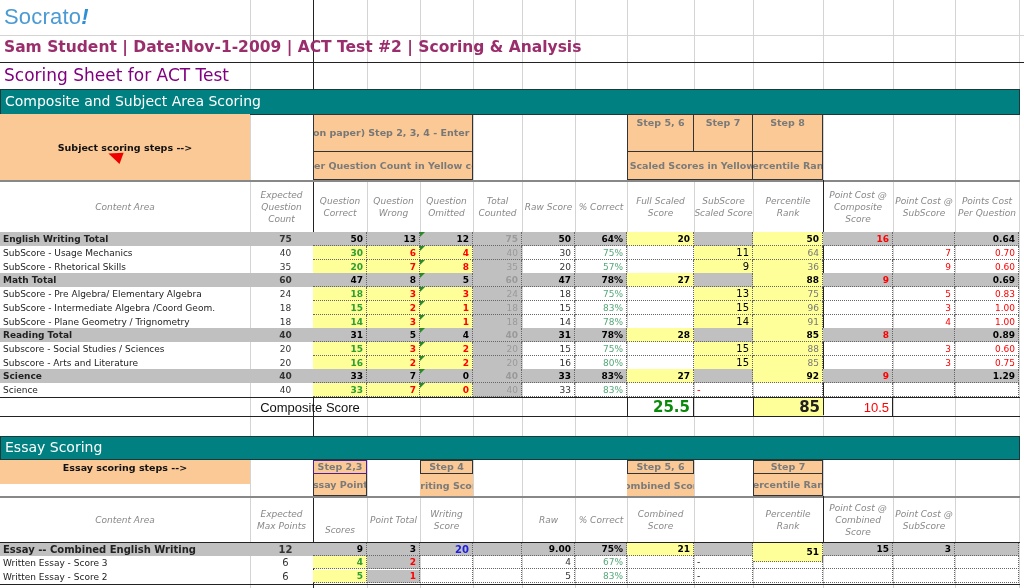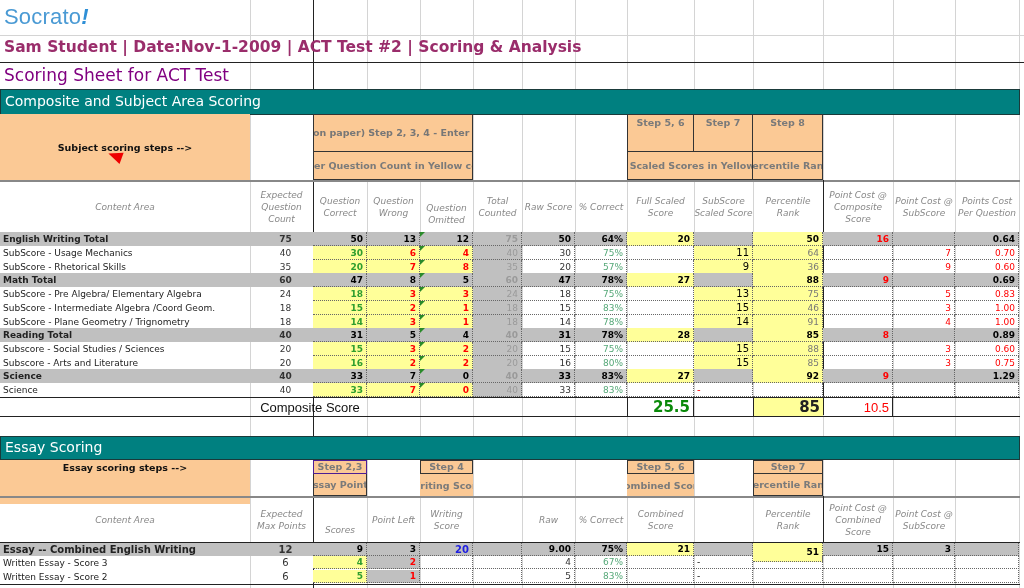--- a/index.html
+++ b/index.html
@@ -67,21 +67,21 @@
 <div class="cell orange step" style="left:694px;top:114px;width:59px;height:38px;border:1px solid #333;border-left:none;justify-content:flex-start;padding-top:2px">Step 7</div>
 <div class="cell orange step" style="left:753px;top:114px;width:70px;height:38px;border:1px solid #333;border-left:none;justify-content:flex-start;padding-top:2px">Step 8</div>
 <div class="cell orange step" style="left:627px;top:152px;width:126px;height:28px;border:1px solid #333;border-top:none">Enter Scaled Scores in Yellow cells</div>
 <div class="cell orange step" style="left:753px;top:152px;width:70px;height:28px;border:1px solid #333;border-top:none;border-left:none">Percentile Rank</div>
 
 <div id="comp-headers">
     <div class="cell hdr" style="left: 0px; top: 182px; width: 250px; height: 50px;">Content Area</div>
     <div class="cell hdr" style="left: 250px; top: 182px; width: 63px; height: 50px;">Expected Question Count</div>
     <div class="cell hdr" style="left: 313px; top: 182px; width: 54px; height: 50px; font-style: italic;">Question Correct</div>
     <div class="cell hdr" style="left: 367px; top: 182px; width: 53px; height: 50px;">Question Wrong</div>
-    <div class="cell hdr" style="left: 420px; top: 182px; width: 53px; height: 64px;">Question Omitted</div>
+    <div class="cell hdr" style="left: 420px; top: 182px; width: 53px; height: 50px;">Question Omitted</div>
     <div class="cell hdr" style="left: 473px; top: 182px; width: 49px; height: 50px;">Total Counted</div>
     <div class="cell hdr" style="left: 522px; top: 182px; width: 53px; height: 50px;">Raw Score</div>
     <div class="cell hdr" style="left: 575px; top: 182px; width: 52px; height: 50px;">% Correct</div>
     <div class="cell hdr" style="left: 627px; top: 182px; width: 67px; height: 50px;">Full Scaled Score</div>
     <div class="cell hdr" style="left: 694px; top: 182px; width: 59px; height: 50px;">SubScore Scaled Score</div>
     <div class="cell hdr" style="left: 753px; top: 182px; width: 70px; height: 50px;">Percentile Rank</div>
     <div class="cell hdr" style="left: 823px; top: 182px; width: 70px; height: 50px;">Point Cost @ Composite Score</div>
     <div class="cell hdr" style="left: 893px; top: 182px; width: 62px; height: 50px;">Point Cost @ SubScore</div>
     <div class="cell hdr" style="left: 955px; top: 182px; width: 64px; height: 50px;">Points Cost Per Question</div>
   </div>
@@ -162,21 +162,21 @@
     <div class="cell l" style="left: 0px; top: 301px; width: 250px; height: 14px; color: rgb(34, 34, 34);">SubScore - Intermediate Algebra /Coord Geom.</div>
     <div class="cell c" style="left: 250px; top: 301px; width: 63px; height: 14px; color: rgb(51, 51, 51); padding-left: 8px;">18</div>
     <div class="cell r dash yel green b" style="left: 313px; top: 301px; width: 54px; height: 14px;">15</div>
     <div class="cell r dash yel red b" style="left: 367px; top: 301px; width: 53px; height: 14px;">2</div>
     <div class="cell r dash yel red b tri" style="left: 420px; top: 301px; width: 53px; height: 14px;">1</div>
     <div class="cell r dash gray dim" style="left: 473px; top: 301px; width: 49px; height: 14px;">18</div>
     <div class="cell r dash" style="left: 522px; top: 301px; width: 53px; height: 14px; color: rgb(51, 51, 51);">15</div>
     <div class="cell r dash pct" style="left: 575px; top: 301px; width: 52px; height: 14px;">83%</div>
     <div class="cell r dash" style="left: 627px; top: 301px; width: 67px; height: 14px;"></div>
     <div class="cell r dash yel" style="left: 694px; top: 301px; width: 59px; height: 14px; font-size: 10px;">15</div>
-    <div class="cell r dash yel" style="left: 753px; top: 301px; width: 70px; height: 14px; color: rgb(119, 119, 119);">46</div>
+    <div class="cell r dash yel" style="left: 753px; top: 301px; width: 70px; height: 14px; color: rgb(119, 119, 119);">96</div>
     <div class="cell r dash red b" style="left: 823px; top: 301px; width: 70px; height: 14px;"></div>
     <div class="cell r dash red" style="left: 893px; top: 301px; width: 62px; height: 14px;">3</div>
     <div class="cell r dash red" style="left: 955px; top: 301px; width: 64px; height: 14px;">1.00</div>
     <div class="cell l" style="left: 0px; top: 315px; width: 250px; height: 14px; color: rgb(34, 34, 34);">SubScore - Plane Geometry / Trignometry</div>
     <div class="cell c" style="left: 250px; top: 315px; width: 63px; height: 14px; color: rgb(51, 51, 51); padding-left: 8px;">18</div>
     <div class="cell r dash yel green b" style="left: 313px; top: 315px; width: 54px; height: 14px;">14</div>
     <div class="cell r dash yel red b" style="left: 367px; top: 315px; width: 53px; height: 14px;">3</div>
     <div class="cell r dash yel red b tri" style="left: 420px; top: 315px; width: 53px; height: 14px;">1</div>
     <div class="cell r dash gray dim" style="left: 473px; top: 315px; width: 49px; height: 14px;">18</div>
     <div class="cell r dash" style="left: 522px; top: 315px; width: 53px; height: 14px; color: rgb(51, 51, 51);">14</div>
@@ -260,37 +260,37 @@
   </div>
 
 <div class="blackline" style="left:0;top:397px;width:1020px;height:1px"></div>
 <div class="blackline" style="left:0;top:416px;width:1020px;height:1px"></div>
 <div class="cell c" style="left:230px;top:398px;width:160px;height:18px;font-size:13px;color:#111;font-family:'Liberation Sans',sans-serif">Composite Score</div>
 <div class="cell r b" style="left:627px;top:398px;width:67px;height:18px;font-size:15px;color:#0a8a0a;border-left:1px solid #222;border-right:1px solid #222">25.5</div>
 <div class="cell r b yel" style="left:753px;top:398px;width:70px;height:18px;font-size:15px;color:#222;border-left:1px solid #222">85</div>
 <div class="cell r" style="left:823px;top:398px;width:70px;height:18px;font-size:13px;color:#ff0000;border-right:1px solid #222;font-family:'Liberation Sans',sans-serif">10.5</div>
 
 <div class="teal" style="left:0;top:436px;width:1020px;height:24px;line-height:20px"><span>Essay Scoring</span></div>
-<div class="cell orange c b" style="left:0;top:460px;width:250px;height:44px;align-items:flex-start;padding-top:2px;font-size:9.5px;color:#111">Essay scoring steps --&gt;</div>
+<div class="cell orange c b" style="left:0;top:460px;width:250px;height:24px;align-items:flex-start;padding-top:2px;font-size:9.5px;color:#111">Essay scoring steps --&gt;</div>
 
 <div class="cell orange step" style="left:313px;top:460px;width:54px;height:14px;border:1px solid #4c1d95">Step 2,3</div>
 <div class="cell orange step" style="left:313px;top:474px;width:54px;height:22px;border:1px solid #333;border-top:none;line-height:11px">Essay Points</div>
 <div class="cell orange step" style="left:420px;top:460px;width:53px;height:14px;border:1px solid #333">Step 4</div>
 <div class="cell orange step" style="left:420px;top:474px;width:53px;height:22px;line-height:11px">Writing Score</div>
 <div class="cell orange step" style="left:627px;top:460px;width:67px;height:14px;border:1px solid #333">Step 5, 6</div>
 <div class="cell orange step" style="left:627px;top:474px;width:67px;height:22px;line-height:11px">Combined Score</div>
 <div class="cell orange step" style="left:753px;top:460px;width:70px;height:14px;border:1px solid #333">Step 7</div>
 <div class="cell orange step" style="left:753px;top:474px;width:70px;height:22px;line-height:11px;border:1px solid #333;border-top:none">Percentile Rank</div>
 <div class="blackline" style="left:0;top:496px;width:1020px;height:2px;background:#888"></div>
 
 <div id="essay-headers">
     <div class="cell hdr" style="left: 0px; top: 498px; width: 250px; height: 44px;">Content Area</div>
     <div class="cell hdr" style="left: 250px; top: 498px; width: 63px; height: 44px;">Expected Max Points</div>
     <div class="cell hdr" style="left: 313px; top: 508px; width: 54px; height: 44px;">Scores</div>
-    <div class="cell hdr" style="left: 367px; top: 498px; width: 53px; height: 44px;">Point Left</div>
+    <div class="cell hdr" style="left: 367px; top: 498px; width: 53px; height: 44px;">Point Total</div>
     <div class="cell hdr" style="left: 420px; top: 498px; width: 53px; height: 44px;">Writing Score</div>
     <div class="cell hdr" style="left: 522px; top: 498px; width: 53px; height: 44px;">Raw</div>
     <div class="cell hdr" style="left: 575px; top: 498px; width: 52px; height: 44px;">% Correct</div>
     <div class="cell hdr" style="left: 627px; top: 498px; width: 67px; height: 44px;">Combined Score</div>
     <div class="cell hdr" style="left: 753px; top: 498px; width: 70px; height: 44px;">Percentile Rank</div>
     <div class="cell hdr" style="left: 823px; top: 498px; width: 70px; height: 44px;">Point Cost @ Combined Score</div>
     <div class="cell hdr" style="left: 893px; top: 498px; width: 62px; height: 44px;">Point Cost @ SubScore</div>
   </div>
 <div class="blackline" style="left:823px;top:496px;width:1px;height:46px"></div>
 <div class="blackline" style="left:0;top:542px;width:1020px;height:1px"></div>

